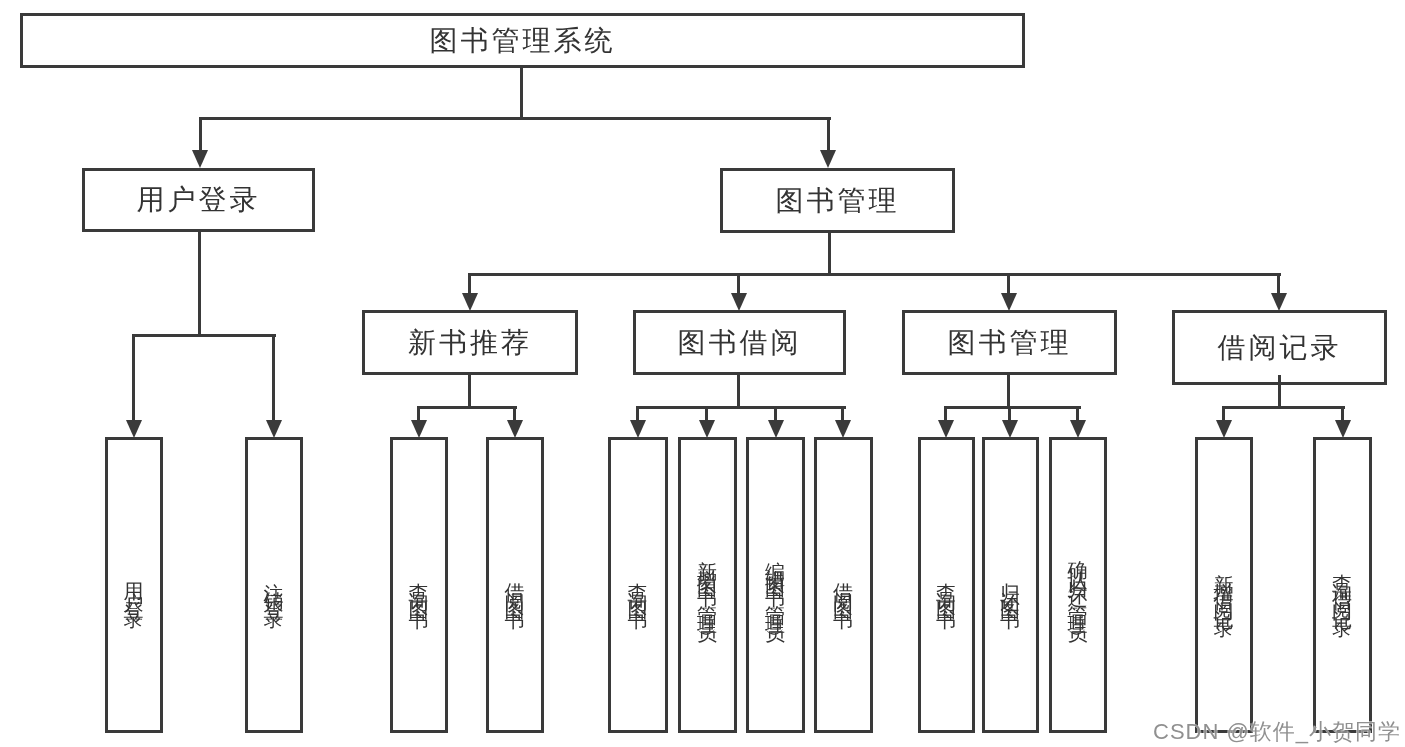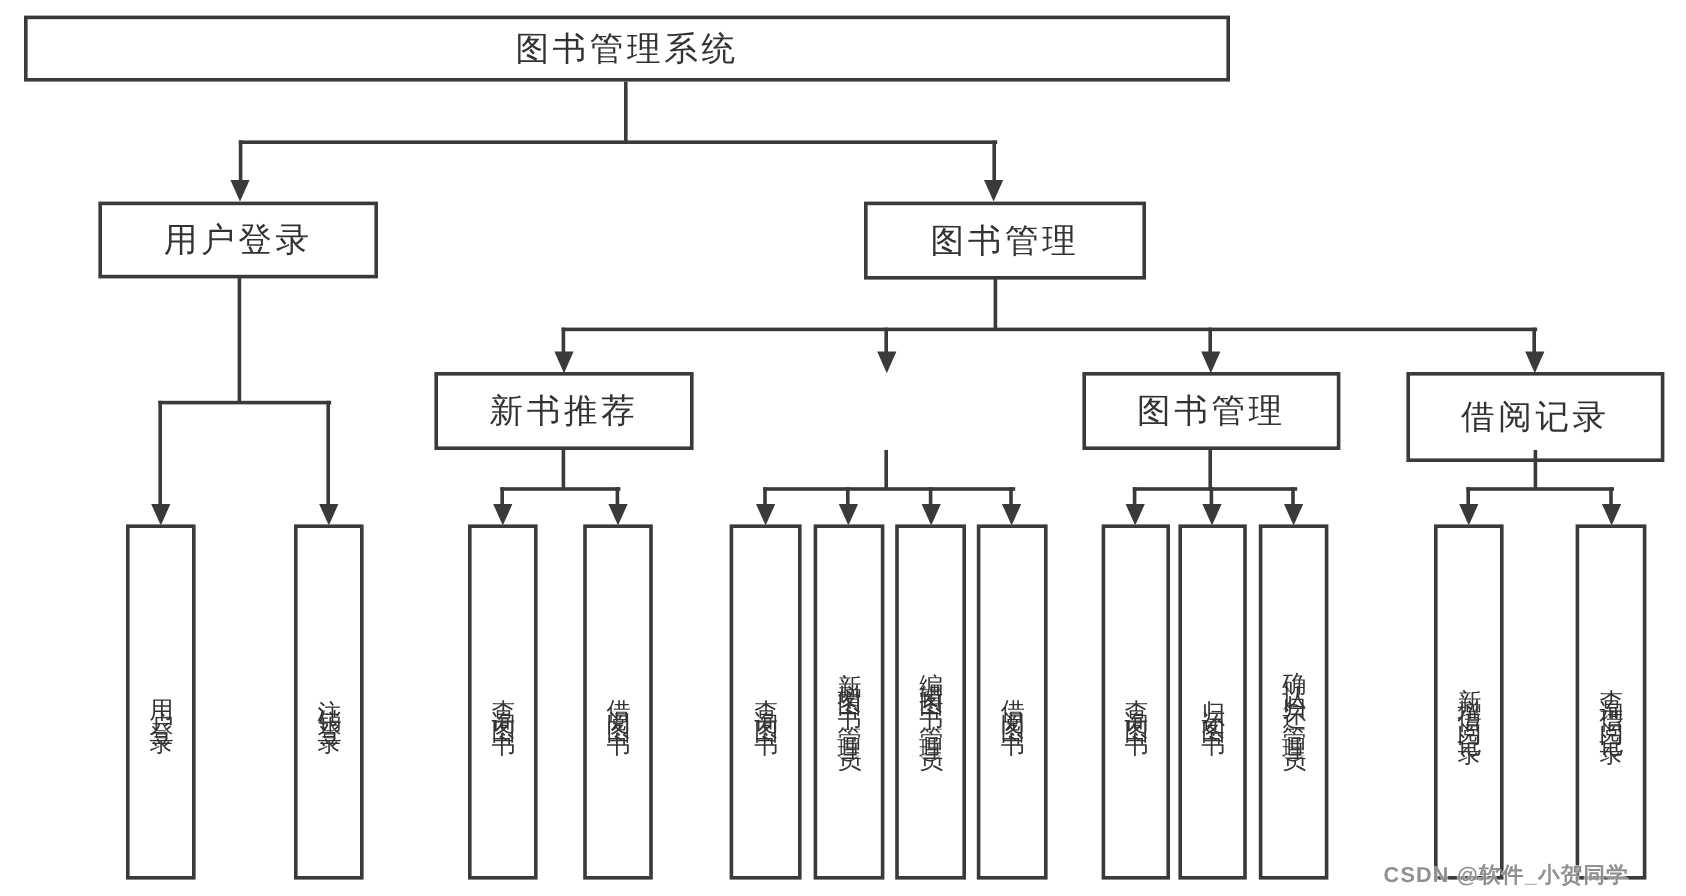--- a/index.html
+++ b/index.html
@@ -52,27 +52,26 @@
     position: absolute;
     width: 0; height: 0;
     border-left: 8px solid transparent;
     border-right: 8px solid transparent;
     border-top: 18px solid var(--stroke);
   }
   .watermark {
     position: absolute;
     left: 1153px;
     top: 717px;
-    font-size: 18px;
+    font-size: 22px;
     letter-spacing: 1px;
     color: var(--watermark);
     text-shadow: 1px 1px 0 rgba(255,255,255,0.55), -1px -1px 0 rgba(255,255,255,0.55);
     z-index: 9;
     white-space: nowrap;
-    font-weight: bold;
   }
 </style>
 </head>
 <body>
 
 <div class="canvas">
 
   <div class="n" style="left:20px; top:13px; width:1005px; height:55px;">图书管理系统</div>
 
   <div class="vl" style="left:520px; top:68px; height:50px;"></div>
@@ -97,20 +96,21 @@
   <div class="vl" style="left:468px; top:273px; height:22px;"></div>
   <div class="ar" style="left:462px; top:293px;"></div>
   <div class="vl" style="left:737px; top:273px; height:22px;"></div>
   <div class="ar" style="left:731px; top:293px;"></div>
   <div class="vl" style="left:1007px; top:273px; height:22px;"></div>
   <div class="ar" style="left:1001px; top:293px;"></div>
   <div class="vl" style="left:1277px; top:273px; height:22px;"></div>
   <div class="ar" style="left:1271px; top:293px;"></div>
 
   <div class="n" style="left:362px; top:310px; width:216px; height:65px;">新书推荐</div>
+  <div class="n" style="left:633px; top:310px; width:213px; height:65px;">图书借阅</div>
   <div class="n" style="left:902px; top:310px; width:215px; height:65px;">图书管理</div>
   <div class="n" style="left:1172px; top:310px; width:215px; height:75px;">借阅记录</div>
 
   <div class="vl" style="left:468px; top:375px; height:33px;"></div>
   <div class="hl" style="left:417px; top:406px; width:100px;"></div>
   <div class="vl" style="left:417px; top:406px; height:16px;"></div>
   <div class="ar" style="left:411px; top:420px;"></div>
   <div class="vl" style="left:513px; top:406px; height:16px;"></div>
   <div class="ar" style="left:507px; top:420px;"></div>
 

